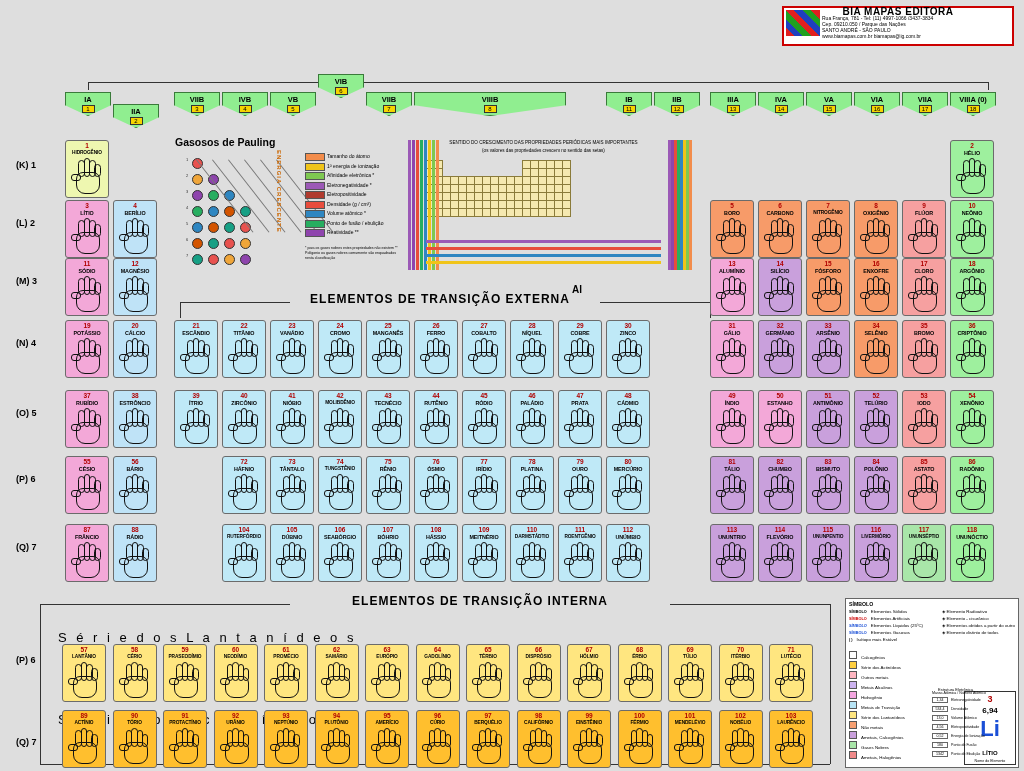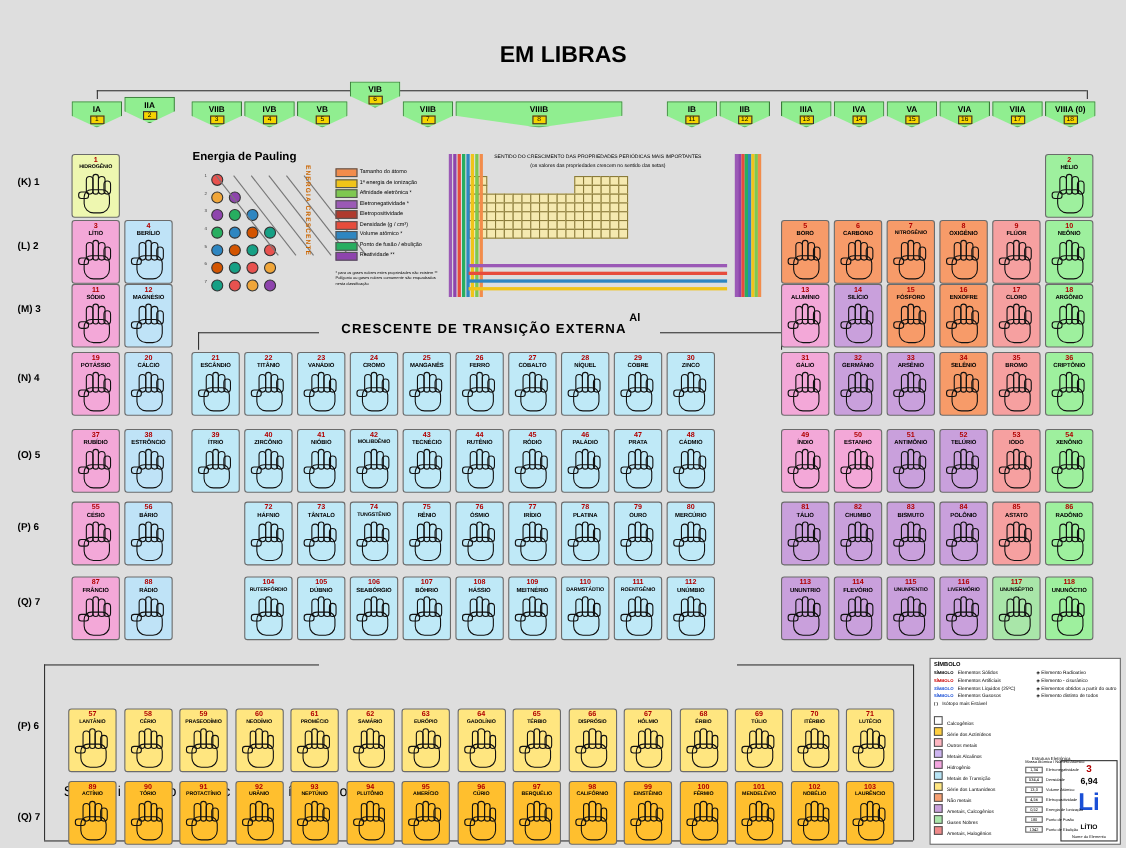--- a/index.html
+++ b/index.html
@@ -115,33 +115,40 @@
   .bigel .bnm{position:absolute;left:0;top:58px;width:100%;text-align:center;font-size:6px;font-weight:bold;}
   .bigel .bl{position:absolute;left:0;bottom:1px;width:100%;text-align:center;font-size:3.6px;}
 
   .serie-label{position:absolute;font-size:13px;letter-spacing:3px;color:#000;font-weight:normal;}
 </style>
 </head>
 <body>
 
 <div id="poster">
 
-  <div class="title2">EM LIBRAS</div>
-
+
+  <div class="logo">
+    <div class="lsq"></div>
+    <span class="lname">BIA MAPAS EDITORA</span>
+    <span class="ltxt">Rua França, 781 - Tel: (11) 4997-1066 /3437-3834</span>
+    <span class="ltxt">Cep. 09210.050 / Parque das Nações</span>
+    <span class="ltxt">SANTO ANDRÉ - SÃO PAULO</span>
+    <span class="ltxt">www.biamapas.com.br      biamapas@ig.com.br</span>
+  </div>
 
   <div class="repr-line"></div>
   <div class="repr-tick-l"></div>
   <div class="repr-tick-r"></div>
 
   <div id="groups-layer">
       <div class="gh" style="left: 65px; top: 92px;">
         <span class="gl">IA</span>
         <span class="gn">1</span>
       </div>
-      <div class="gh" style="left: 113px; top: 88px;">
+      <div class="gh" style="left: 113px; top: 104px;">
         <span class="gl">IIA</span>
         <span class="gn">2</span>
       </div>
       <div class="gh" style="left: 174px; top: 92px;">
         <span class="gl">VIIB</span>
         <span class="gn">3</span>
       </div>
       <div class="gh" style="left: 222px; top: 92px;">
         <span class="gl">IVB</span>
         <span class="gn">4</span>
@@ -200,21 +207,21 @@
       <div class="pl" style="left: 16px; top: 218px;">(L) 2</div>
       <div class="pl" style="left: 16px; top: 276px;">(M) 3</div>
       <div class="pl" style="left: 16px; top: 338px;">(N) 4</div>
       <div class="pl" style="left: 16px; top: 408px;">(O) 5</div>
       <div class="pl" style="left: 16px; top: 474px;">(P) 6</div>
       <div class="pl" style="left: 16px; top: 542px;">(Q) 7</div>
       <div class="pl" style="left: 16px; top: 655px;">(P) 6</div>
       <div class="pl" style="left: 16px; top: 737px;">(Q) 7</div>
     </div>
 
-  <div class="pauling-title">Energia de Pauling</div>
+  <div class="pauling-title">Gasosos de Pauling</div>
   <div class="pauling" id="pauling-diagram">
       <div class="pd-dot" style="left: 6px; top: 6px; background: rgb(232, 82, 79);"></div>
       <div style="position: absolute; left: 0px; top: 5px; font-size: 4px; color: rgb(51, 51, 51);">1</div>
       <div class="pd-dot" style="left: 6px; top: 22px; background: rgb(240, 166, 58);"></div>
       <div class="pd-dot" style="left: 22px; top: 22px; background: rgb(142, 68, 173);"></div>
       <div style="position: absolute; left: 0px; top: 21px; font-size: 4px; color: rgb(51, 51, 51);">2</div>
       <div class="pd-dot" style="left: 6px; top: 38px; background: rgb(142, 68, 173);"></div>
       <div class="pd-dot" style="left: 22px; top: 38px; background: rgb(39, 174, 96);"></div>
       <div class="pd-dot" style="left: 38px; top: 38px; background: rgb(46, 134, 193);"></div>
       <div style="position: absolute; left: 0px; top: 37px; font-size: 4px; color: rgb(51, 51, 51);">3</div>
@@ -388,21 +395,21 @@
       <div class="vbar" style="left: 30px; top: 0px; height: 130px; background: rgb(242, 140, 75); position: absolute;"></div>
       <div class="vbar" style="left: 283px; top: 0px; height: 130px; background: rgb(242, 140, 75); position: absolute;"></div>
       <div class="hbar" style="position: absolute; left: 20px; top: 100px; width: 235px; background: rgb(155, 89, 182);"></div>
       <div class="hbar" style="position: absolute; left: 20px; top: 107px; width: 235px; background: rgb(231, 76, 60);"></div>
       <div class="hbar" style="position: absolute; left: 20px; top: 114px; width: 235px; background: rgb(46, 134, 193);"></div>
       <div class="hbar" style="position: absolute; left: 20px; top: 121px; width: 235px; background: rgb(240, 196, 25);"></div>
     </div>
 
   <div class="al-note">Al</div>
 
-  <div class="secthead" style="left:180px;top:292px;width:520px;">CRESCENTE  DE  TRANSIÇÃO   EXTERNA</div>
+  <div class="secthead" style="left:180px;top:292px;width:520px;">ELEMENTOS  DE  TRANSIÇÃO   EXTERNA</div>
   <div class="rule" style="left:180px;top:302px;width:110px;"></div>
   <div class="rule" style="left:600px;top:302px;width:110px;"></div>
   <div class="rulev" style="left:180px;top:302px;height:16px;"></div>
   <div class="rulev" style="left:710px;top:302px;height:16px;"></div>
 
   <div id="elements-layer">
       <div class="el small" style="left: 65px; top: 140px; background: rgb(238, 247, 176);">
         <div class="num">1</div>
         <div class="nm">HIDROGÊNIO</div>
         <div class="hand">
@@ -1453,26 +1460,28 @@
           <div class="palm"></div>
           <div class="f f1"></div>
           <div class="f f2"></div>
           <div class="f f3"></div>
           <div class="f f4"></div>
           <div class="f th"></div>
         </div>
       </div>
     </div>
 
+  <div class="secthead" style="left:170px;top:594px;width:620px;">ELEMENTOS   DE   TRANSIÇÃO   INTERNA</div>
   <div class="rule" style="left:40px;top:604px;width:250px;"></div>
   <div class="rule" style="left:670px;top:604px;width:160px;"></div>
   <div class="rulev" style="left:40px;top:604px;height:160px;"></div>
   <div class="rulev" style="left:830px;top:604px;height:160px;"></div>
   <div class="rule" style="left:40px;top:764px;width:790px;"></div>
 
+  <div class="serie-label" style="left:58px;top:630px;">S é r i e   d o s   L a n t a n í d e o s</div>
   <div class="serie-label" style="left:58px;top:712px;">S é r i e   d o s   A c t i n í d e o s</div>
 
   <div id="lanth-layer">
       <div class="el small" style="left: 62px; top: 644px; background: rgb(255, 230, 128);">
         <div class="num">57</div>
         <div class="nm">LANTÂNIO</div>
         <div class="hand">
           <div class="palm"></div>
           <div class="f f1"></div>
           <div class="f f2"></div>

